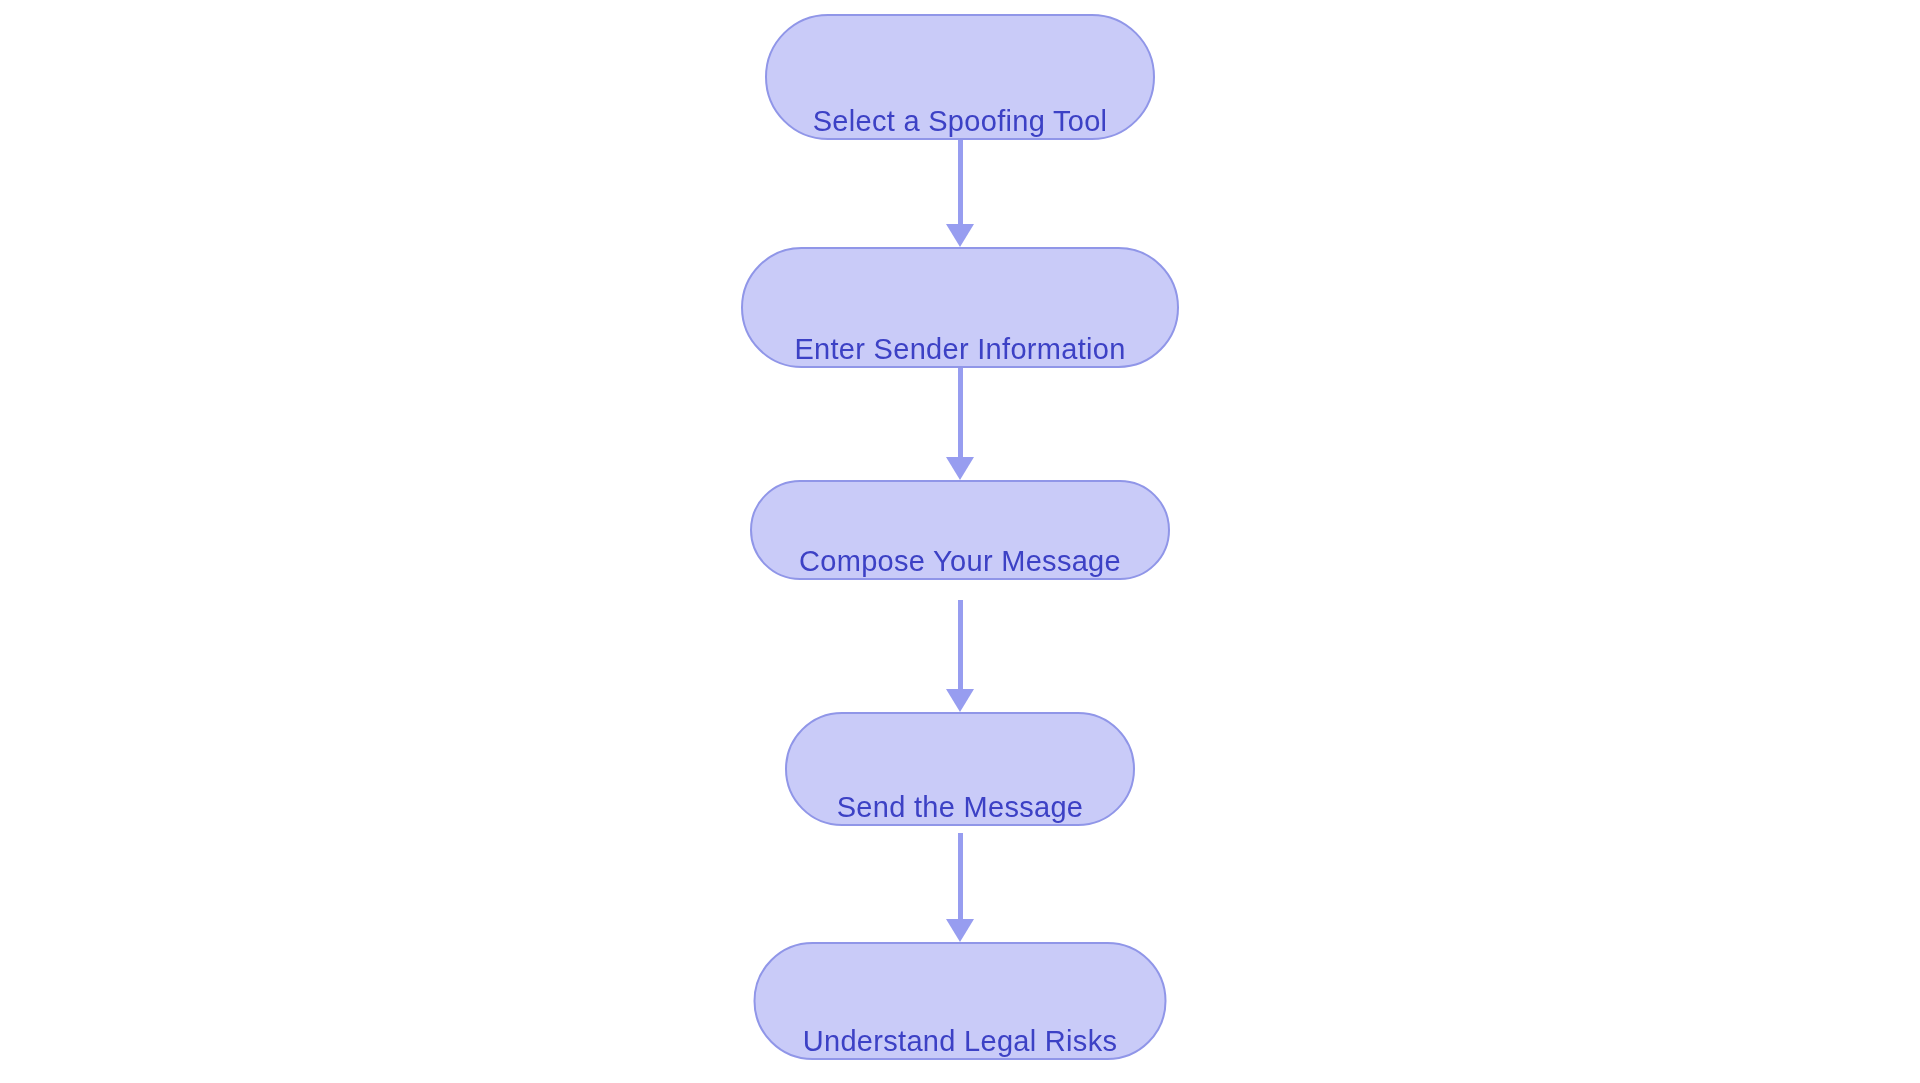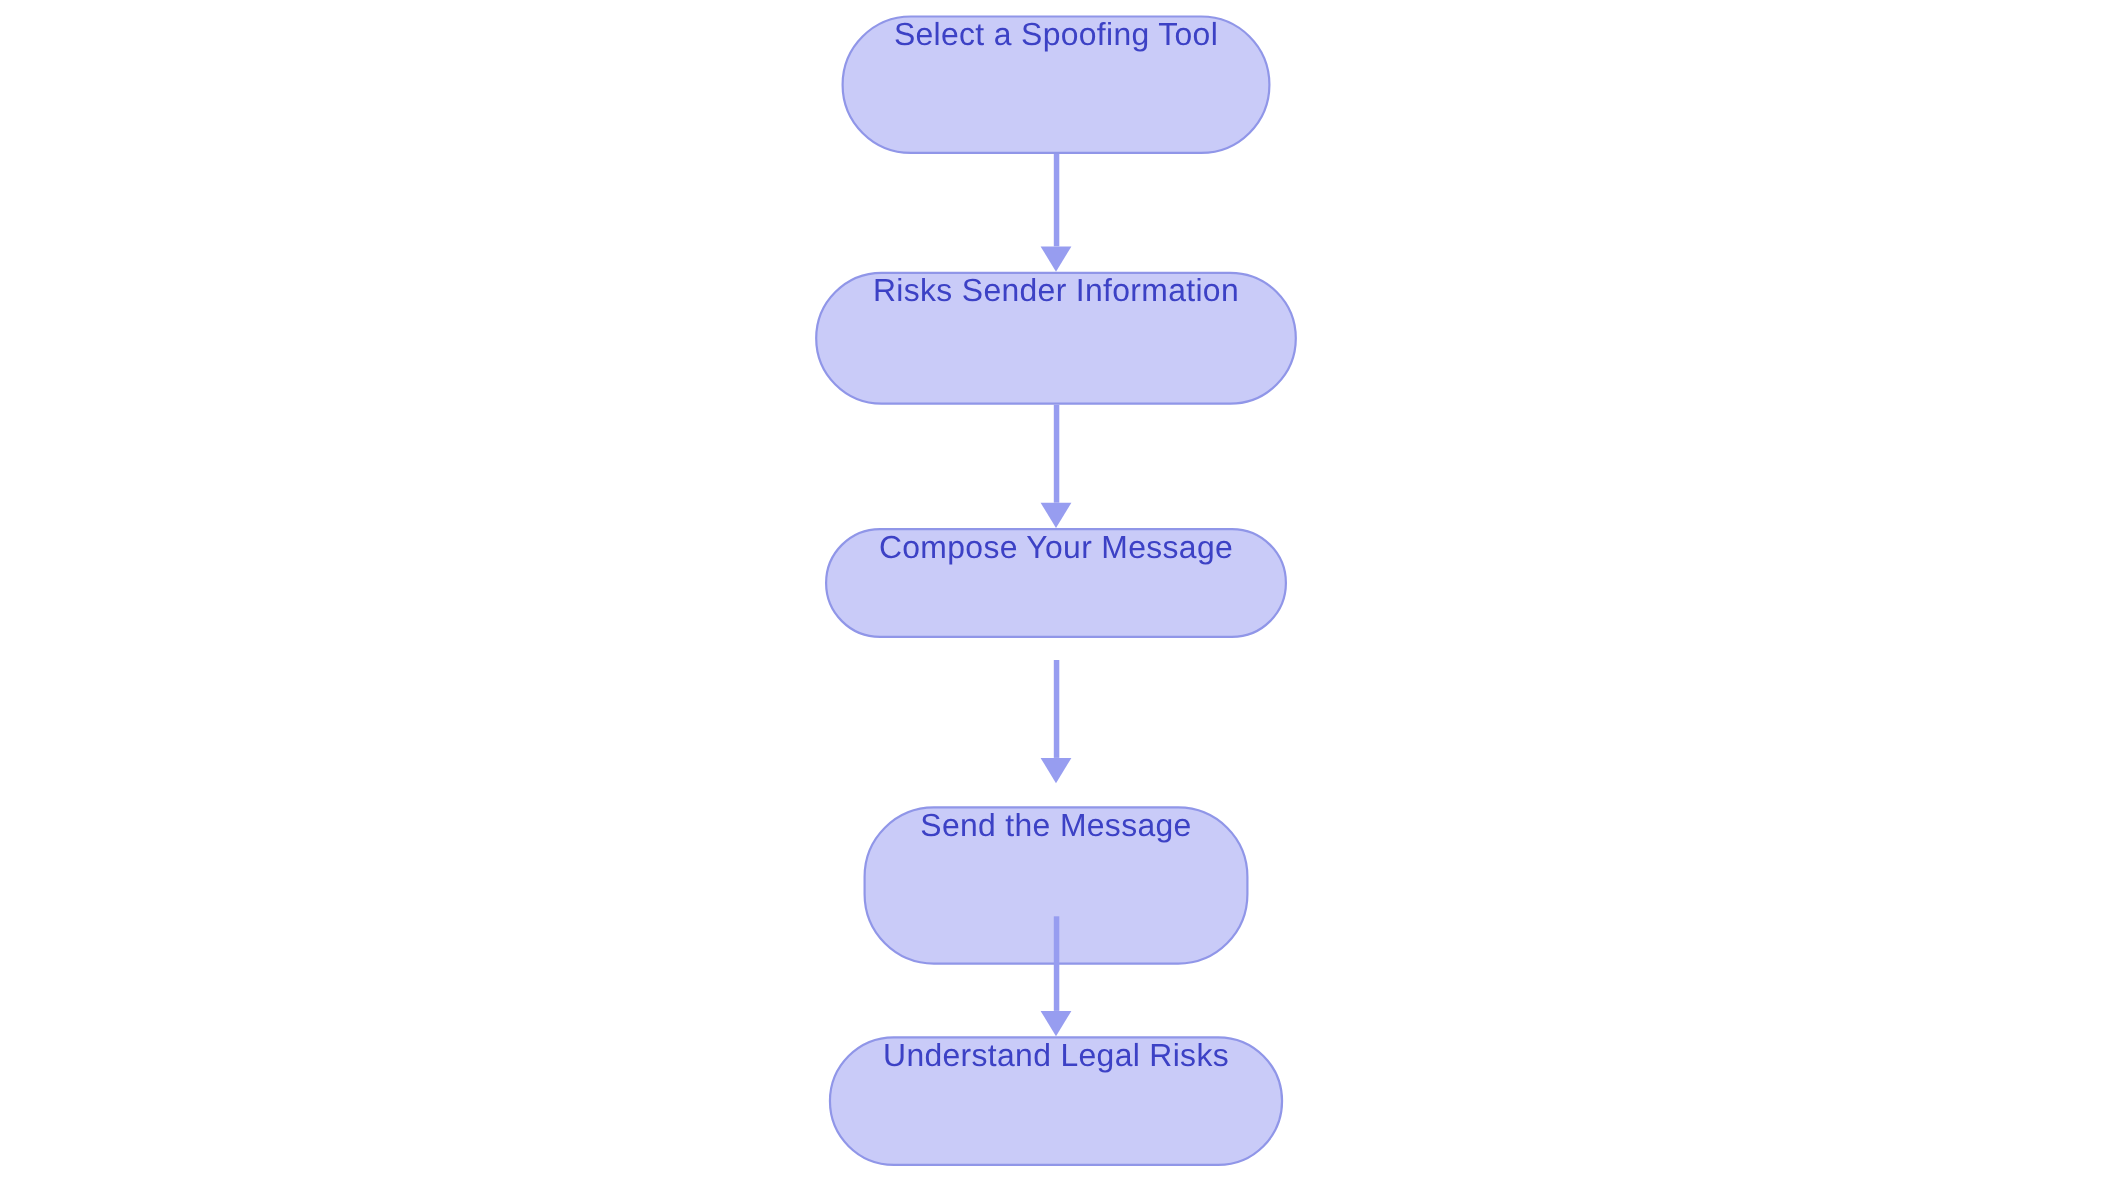--- a/index.html
+++ b/index.html
@@ -24,35 +24,35 @@
     background: var(--background);
   }
   .node {
     position: absolute;
     left: 50%;
     transform: translateX(-50%);
     background: var(--node-fill);
     border: 2px solid var(--node-border);
     border-radius: 64px;
     display: flex;
-    align-items: flex-start;
+    align-items: flex-end;
     justify-content: center;
   }
   .node-label {
     font-size: 29px;
     font-weight: 500;
     letter-spacing: 0.3px;
     color: var(--node-text);
     white-space: nowrap;
     text-align: center;
   }
   .node-1 { top: 14px;  width: 390px; height: 126px; }
   .node-2 { top: 247px; width: 438px; height: 121px; }
   .node-3 { top: 480px; width: 420px; height: 100px; }
-  .node-4 { top: 733px; width: 350px; height: 144px; }
+  .node-4 { top: 712px; width: 350px; height: 114px; }
   .node-5 { top: 942px; width: 413px; height: 118px; }
 
   .arrow {
     position: absolute;
     left: 50%;
     transform: translateX(-50%);
     display: flex;
     flex-direction: column;
     align-items: center;
   }
@@ -81,21 +81,21 @@
   <div class="node node-1">
     <span class="node-label">Select a Spoofing Tool</span>
   </div>
 
   <div class="arrow arrow-1">
     <div class="shaft"></div>
     <div class="head"></div>
   </div>
 
   <div class="node node-2">
-    <span class="node-label">Risks Sender Information</span>
+    <span class="node-label">Enter Sender Information</span>
   </div>
 
   <div class="arrow arrow-2">
     <div class="shaft"></div>
     <div class="head"></div>
   </div>
 
   <div class="node node-3">
     <span class="node-label">Compose Your Message</span>
   </div>

